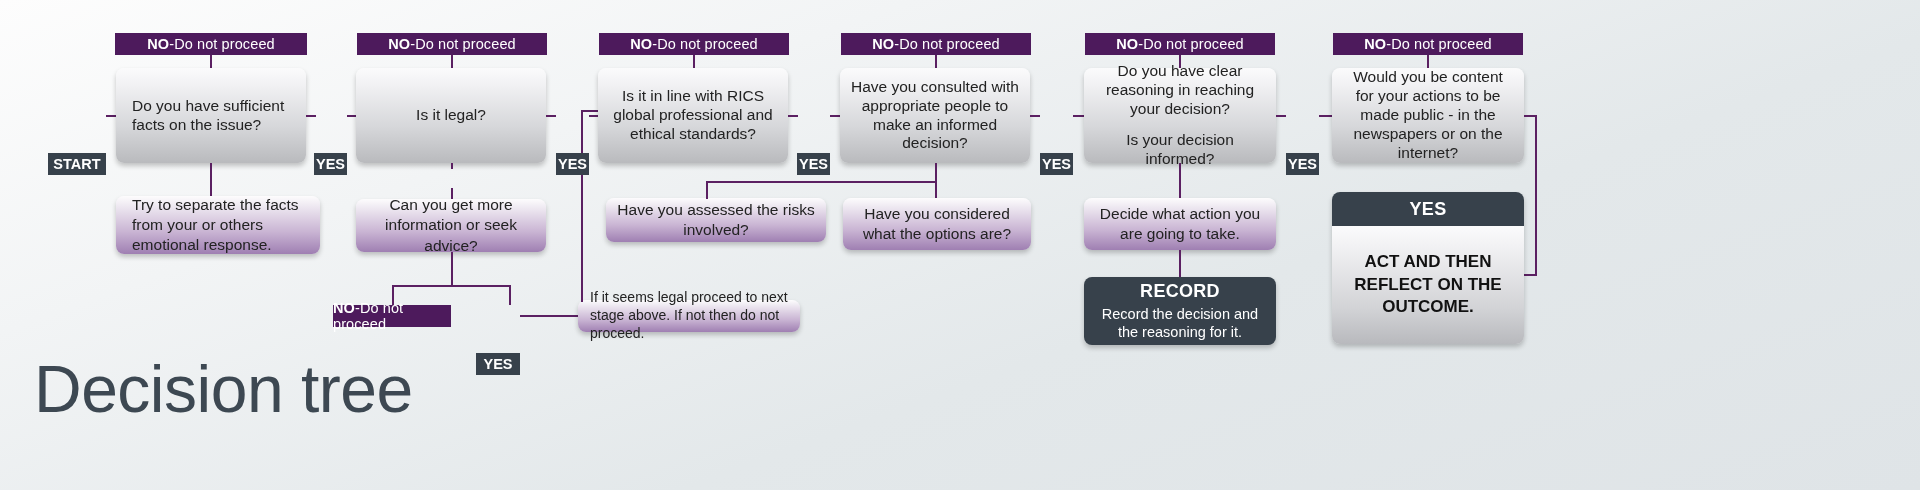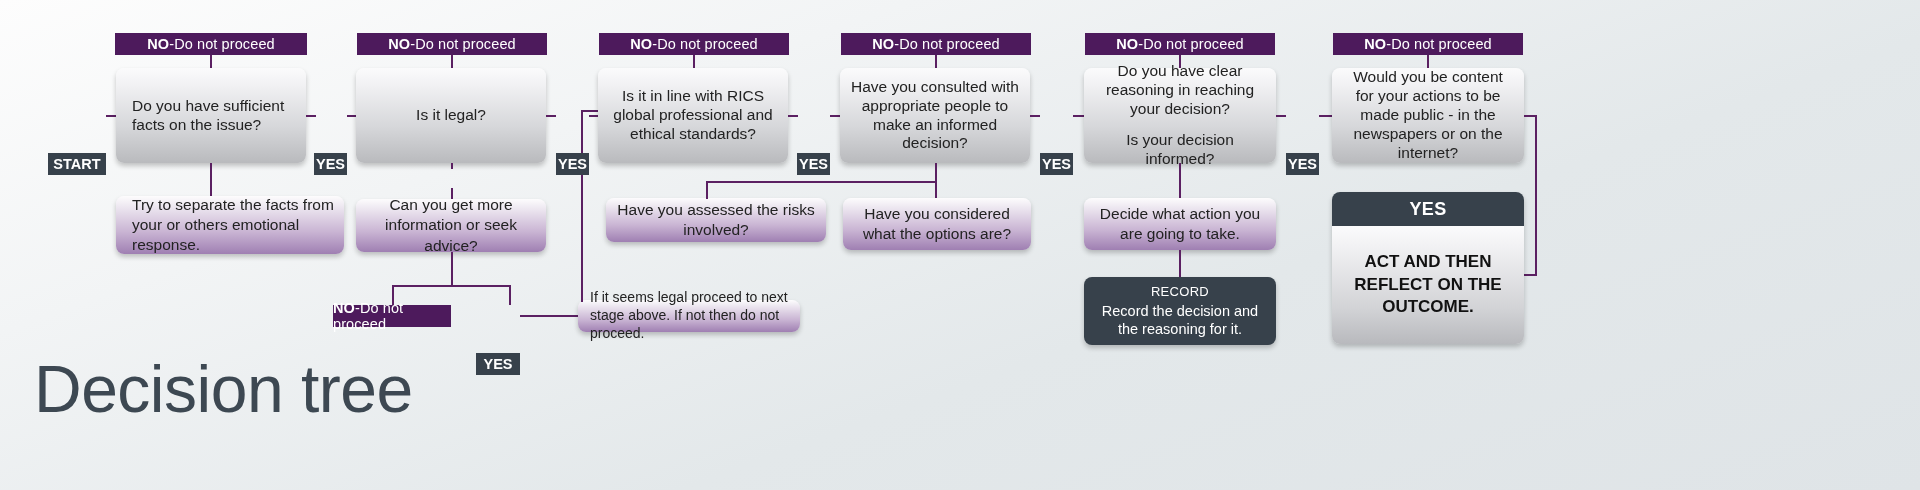--- a/index.html
+++ b/index.html
@@ -75,21 +75,21 @@
   
   .recbox{
     position:absolute;
     background:#37414b;
     border-radius:8px;
     color:#fff;
     box-shadow:0 3px 5px rgba(0,0,0,.22);
     display:flex;flex-direction:column;align-items:center;justify-content:center;
     text-align:center;box-sizing:border-box;padding:4px 8px;
   }
-  .recbox .hd{font-size:13px;font-weight:normal;letter-spacing:.3px;margin-bottom:3px;}
+  .recbox .hd{font-size:18px;font-weight:bold;letter-spacing:.3px;margin-bottom:3px;}
   .recbox .bd{font-size:14.5px;line-height:1.25;}
 
   
   .actwrap{
     position:absolute;
     border-radius:8px;
     box-shadow:0 3px 5px rgba(0,0,0,.22);
     overflow:hidden;box-sizing:border-box;
   }
   .actwrap .acthd{
@@ -126,21 +126,21 @@
   </div>
   <div class="ln lnv" style="left:210px;top:55px;height:13px;"></div>
 
   <div class="chip" style="left:48px;top:105px;width:58px;height:22px;">START</div>
   <div class="ln lnh" style="left:106px;top:115px;width:10px;"></div>
 
   <div class="qbox left" style="left:116px;top:68px;width:190px;height:95px;">Do you have sufficient facts on the issue?</div>
 
   <div class="ln lnv" style="left:210px;top:163px;height:33px;"></div>
 
-  <div class="pbox left" style="left:116px;top:196px;width:228px;height:58px;">Try to separate the facts from your or others emotional response.</div>
+  <div class="pbox left" style="left:116px;top:196px;width:204px;height:58px;">Try to separate the facts from your or others emotional response.</div>
 
   <div class="ln lnh" style="left:306px;top:115px;width:10px;"></div>
   <div class="chip" style="left:314px;top:105px;width:33px;height:22px;">YES</div>
   <div class="ln lnh" style="left:347px;top:115px;width:10px;"></div>
 
   <div class="nobar" style="left:357px;top:33px;width:190px;height:22px;">
     <span><b>NO</b><span>-Do not proceed</span></span>
   </div>
   <div class="ln lnv" style="left:451px;top:55px;height:13px;"></div>
 

